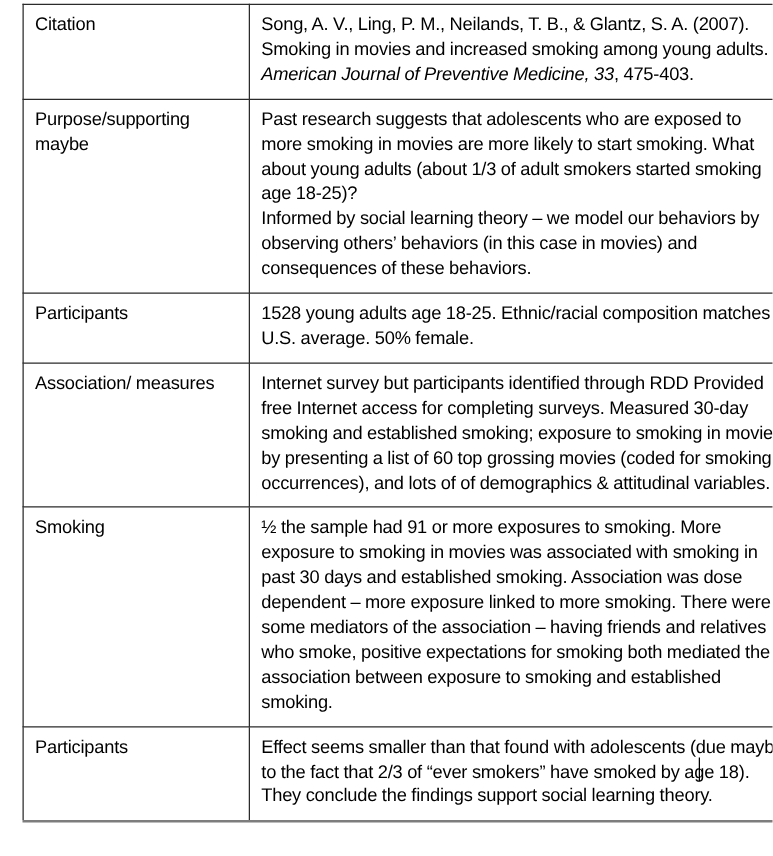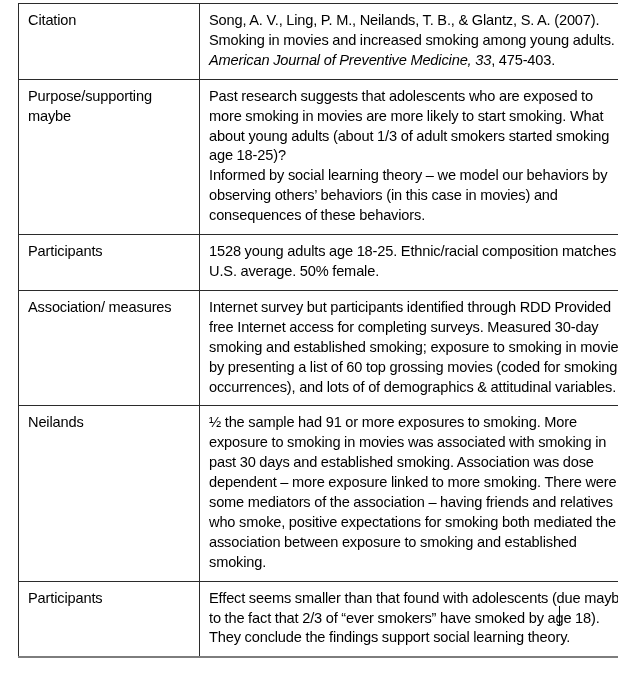--- a/index.html
+++ b/index.html
@@ -117,21 +117,21 @@
         <td class="col-label">
           <span class="cell-text">Association/ measures</span>
         </td>
         <td class="col-content">
           <span class="cell-text">Internet survey but participants identified through RDD Provided free Internet access for completing surveys. Measured 30-day smoking and established smoking; exposure to smoking in movies by presenting a list of 60 top grossing movies (coded for smoking occurrences), and lots of of demographics &amp; attitudinal variables.</span>
         </td>
       </tr>
 
       <tr>
         <td class="col-label">
-          <span class="cell-text">Neilands</span>
+          <span class="cell-text">Smoking</span>
         </td>
         <td class="col-content">
           <span class="cell-text">½ the sample had 91 or more exposures to smoking. More exposure to smoking in movies was associated with smoking in past 30 days and established smoking. Association was dose dependent – more exposure linked to more smoking. There were some mediators of the association – having friends and relatives who smoke, positive expectations for smoking both mediated the association between exposure to smoking and established smoking.</span>
         </td>
       </tr>
 
       <tr>
         <td class="col-label">
           <span class="cell-text">Participants</span>
         </td>

